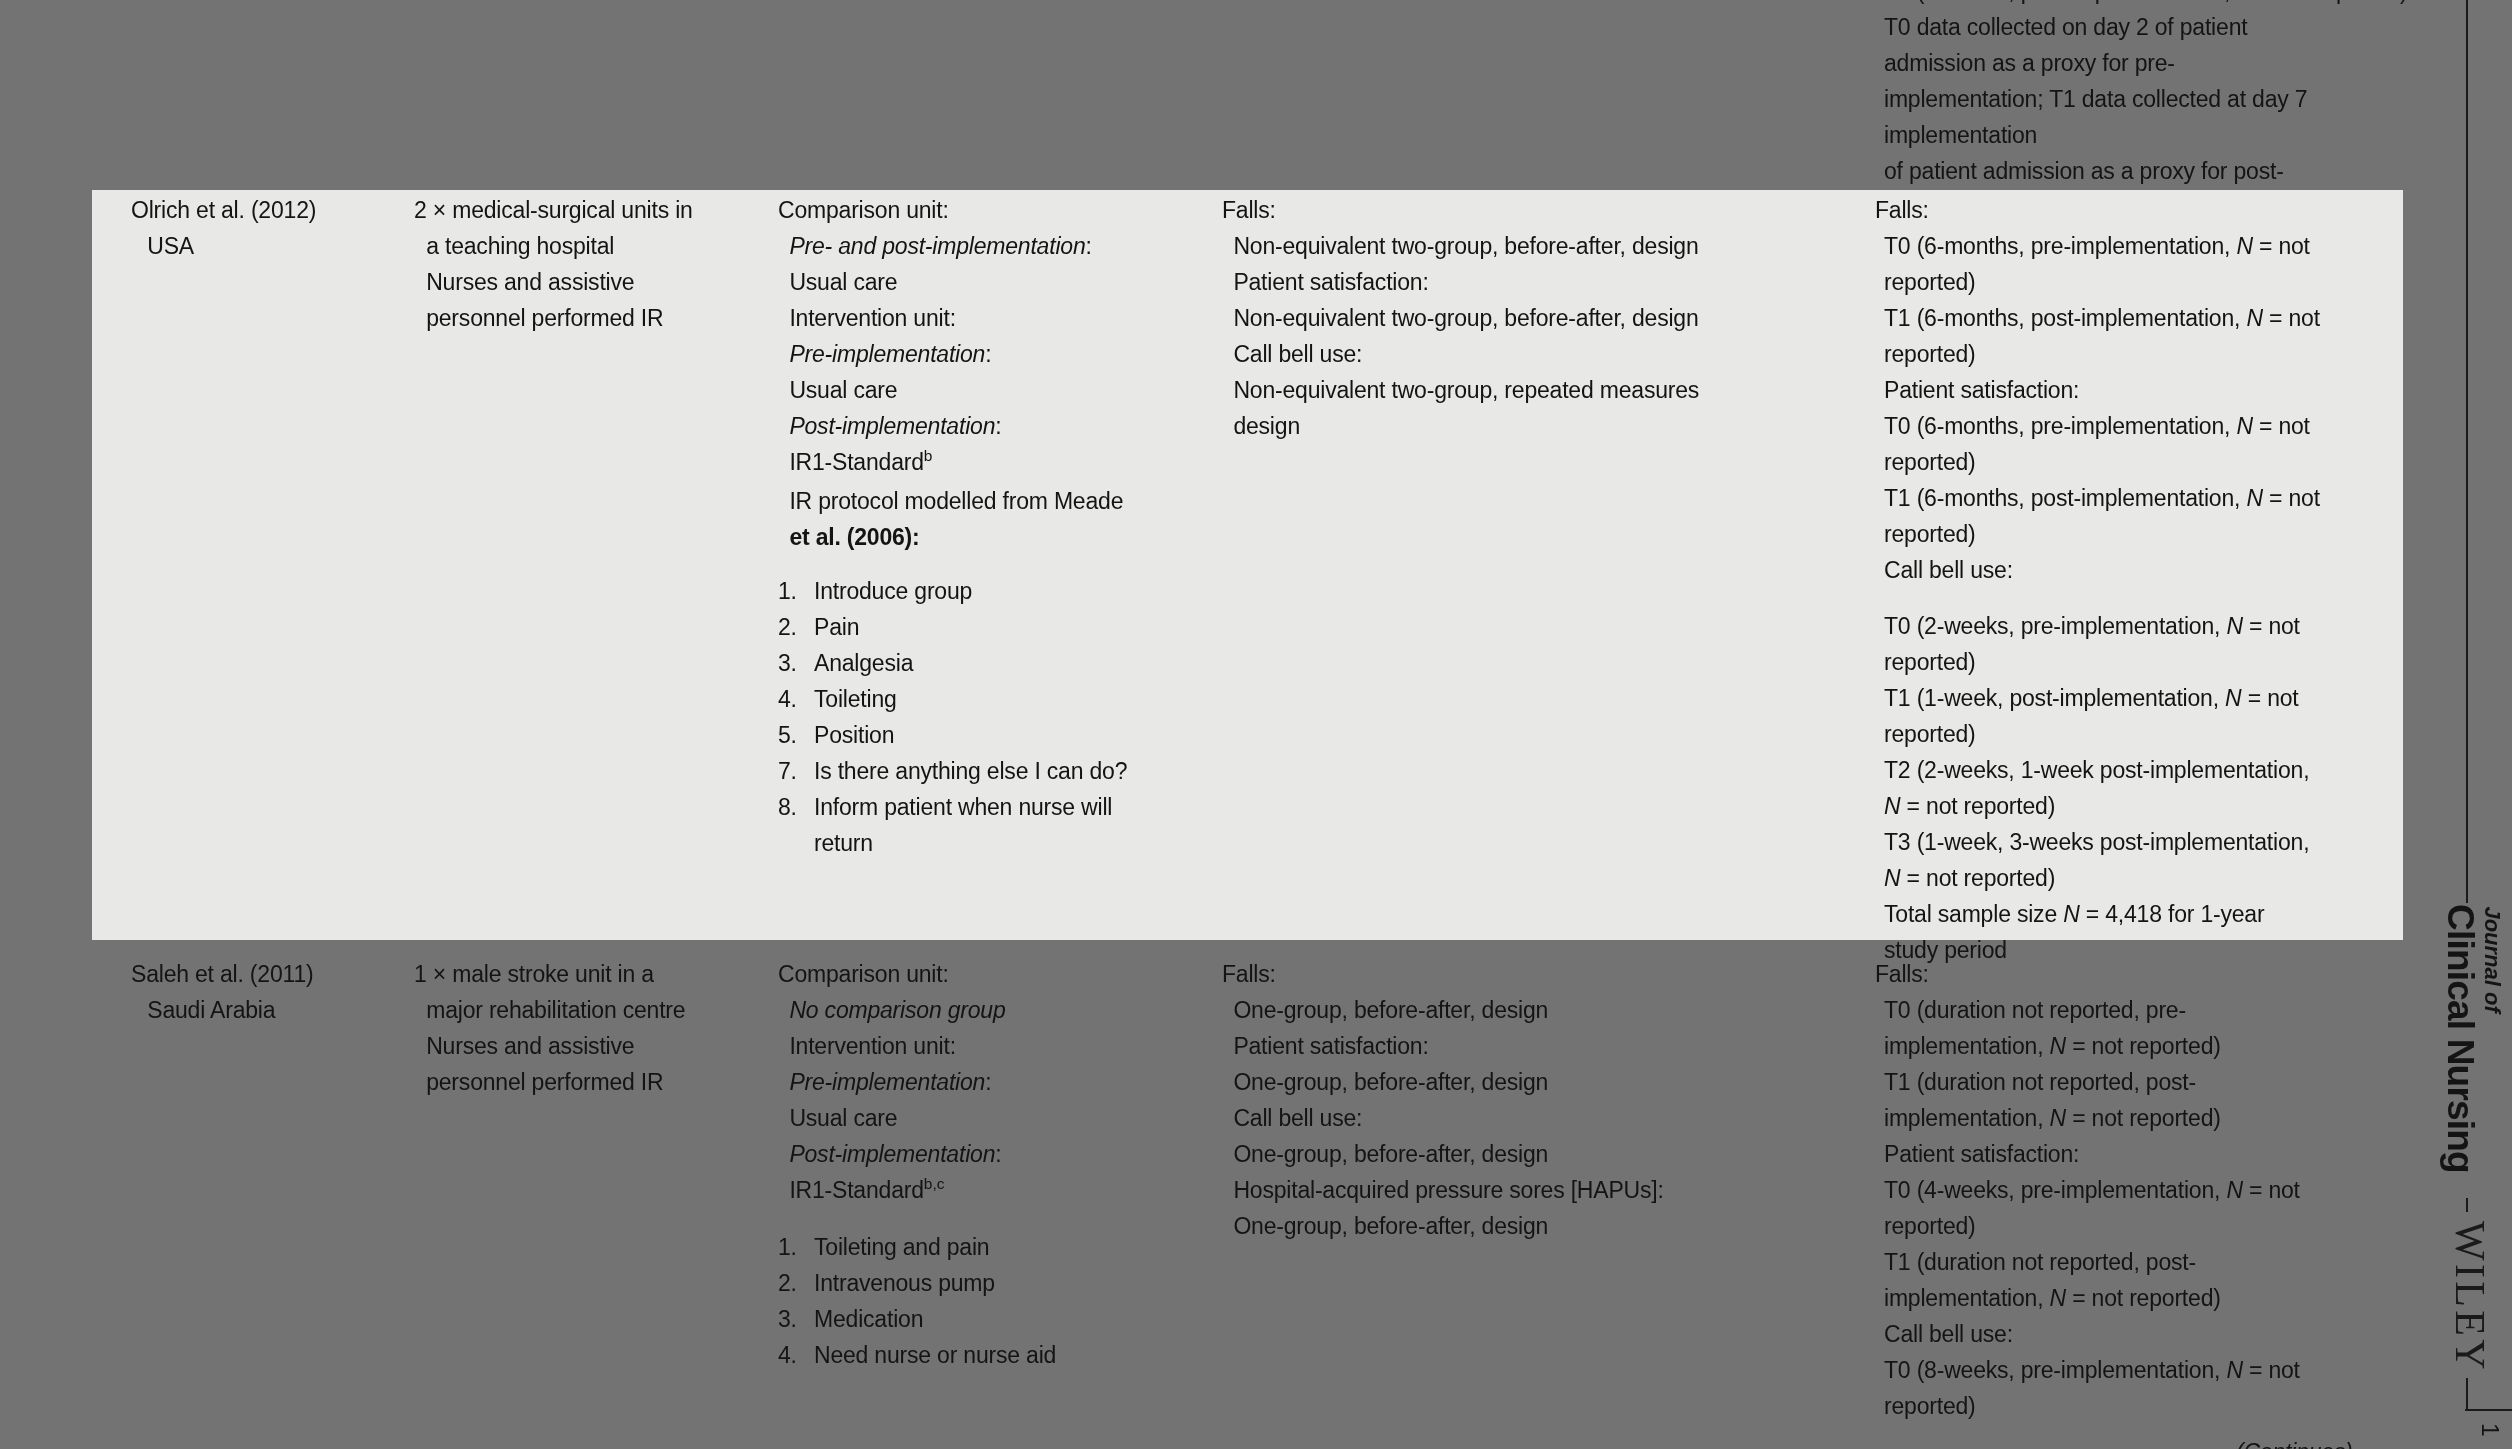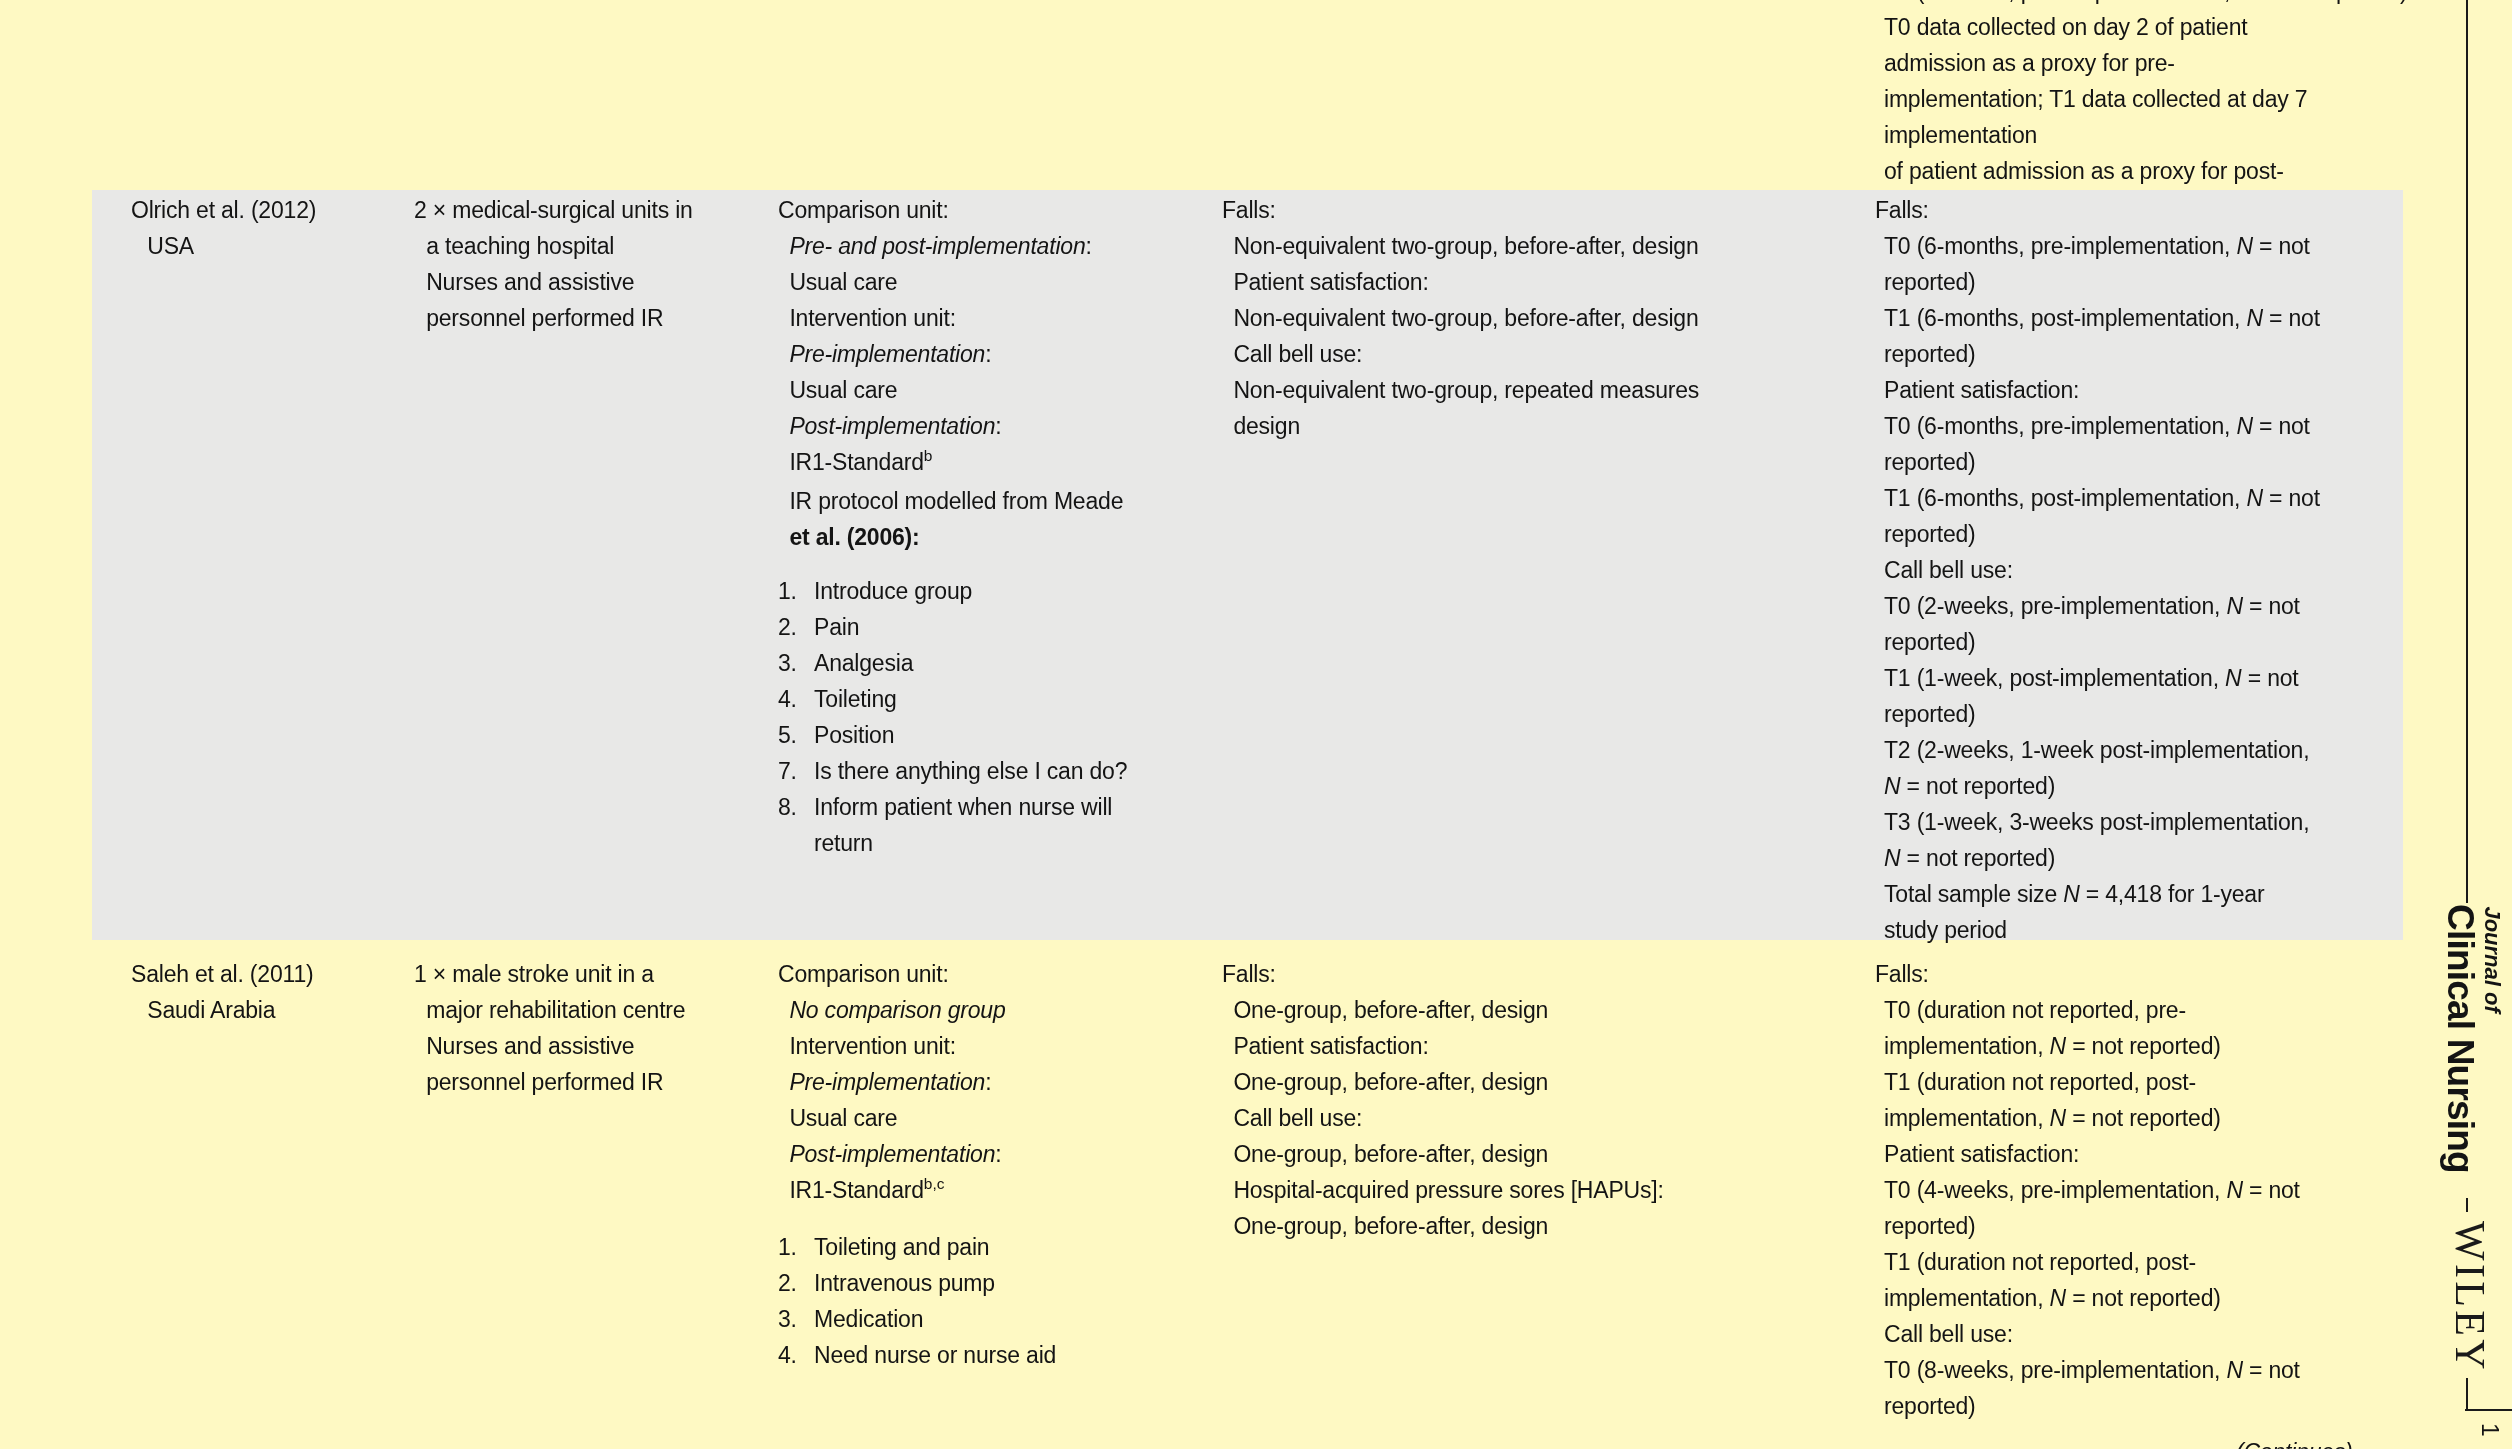--- a/index.html
+++ b/index.html
@@ -1,16 +1,16 @@
 <!DOCTYPE html>
 <html style="font-size:13px"><head>
 <meta charset="utf-8">
 <style>
   html,body{margin:0;padding:0;background:#ffffff;}
-  #page{position:relative;width:2512px;height:1450px;overflow:hidden;background:#fef9c3;
+  #page{position:relative;width:2512px;height:1450px;overflow:hidden;background:#737373;
         font-family:"Liberation Sans","DejaVu Sans",sans-serif;color:#141414;
         font-size:23px;line-height:36px;letter-spacing:-0.2px;}
   .row{position:absolute;left:92px;width:2311px;}
   .row.shaded{background:#e8e8e7;}
   .cell{position:absolute;top:0;}
   .tl{white-space:nowrap;}
   .tl .it{font-style:italic;}
   .tl .sup{font-size:15.5px;position:relative;top:-9px;letter-spacing:0;}
   .tl.li .num{display:inline-block;width:36px;}
   .gap{height:18px;}
@@ -93,21 +93,21 @@
           <div class="tl" style="padding-left: 9px;"><span>T0 (6-months, pre-implementation, </span><span class="it">N</span><span> = not</span></div>
           <div class="tl" style="padding-left: 9px;"><span>reported)</span></div>
           <div class="tl" style="padding-left: 9px;"><span>T1 (6-months, post-implementation, </span><span class="it">N</span><span> = not</span></div>
           <div class="tl" style="padding-left: 9px;"><span>reported)</span></div>
           <div class="tl" style="padding-left: 9px;"><span>Patient satisfaction:</span></div>
           <div class="tl" style="padding-left: 9px;"><span>T0 (6-months, pre-implementation, </span><span class="it">N</span><span> = not</span></div>
           <div class="tl" style="padding-left: 9px;"><span>reported)</span></div>
           <div class="tl" style="padding-left: 9px;"><span>T1 (6-months, post-implementation, </span><span class="it">N</span><span> = not</span></div>
           <div class="tl" style="padding-left: 9px;"><span>reported)</span></div>
           <div class="tl" style="padding-left: 9px;"><span>Call bell use:</span></div>
-          <div class="tl" style="padding-left: 9px;"><span>T0 (2-weeks, pre-implementation, </span><span class="it">N</span><span> = not</span></div>
+          <div class="tl" style="padding-left: 9px; margin-top: 20px;"><span>T0 (2-weeks, pre-implementation, </span><span class="it">N</span><span> = not</span></div>
           <div class="tl" style="padding-left: 9px;"><span>reported)</span></div>
           <div class="tl" style="padding-left: 9px;"><span>T1 (1-week, post-implementation, </span><span class="it">N</span><span> = not</span></div>
           <div class="tl" style="padding-left: 9px;"><span>reported)</span></div>
           <div class="tl" style="padding-left: 9px;"><span>T2 (2-weeks, 1-week post-implementation,</span></div>
           <div class="tl" style="padding-left: 9px;"><span class="it">N</span><span> = not reported)</span></div>
           <div class="tl" style="padding-left: 9px;"><span>T3 (1-week, 3-weeks post-implementation,</span></div>
           <div class="tl" style="padding-left: 9px;"><span class="it">N</span><span> = not reported)</span></div>
           <div class="tl" style="padding-left: 9px;"><span>Total sample size </span><span class="it">N</span><span> = 4,418 for 1-year</span></div>
           <div class="tl" style="padding-left: 9px;"><span>study period</span></div>
         </div>

